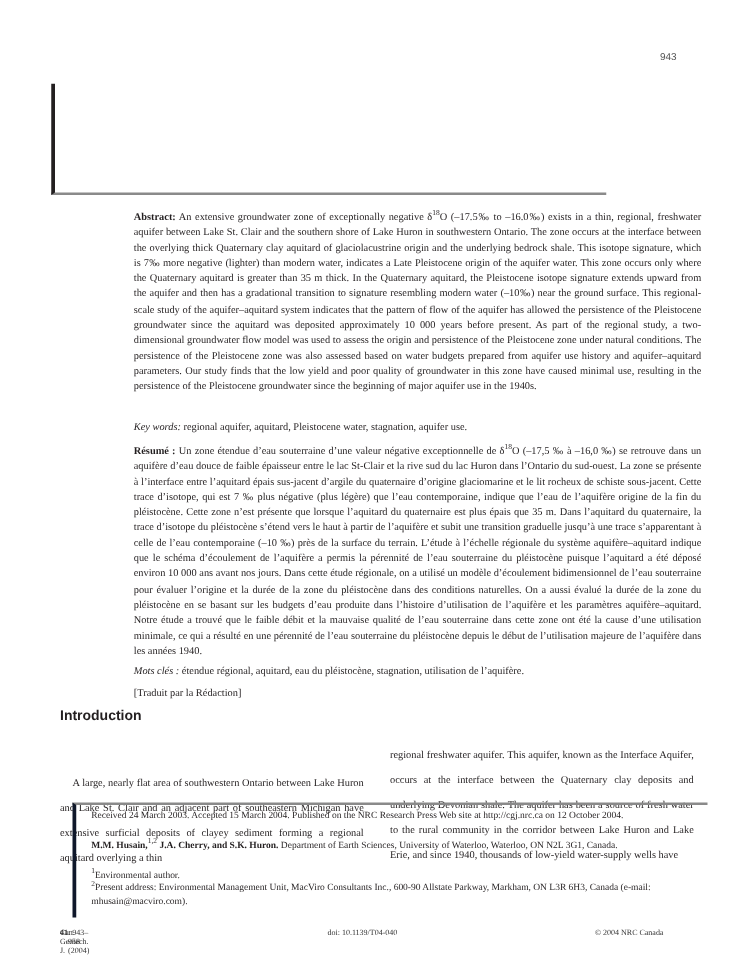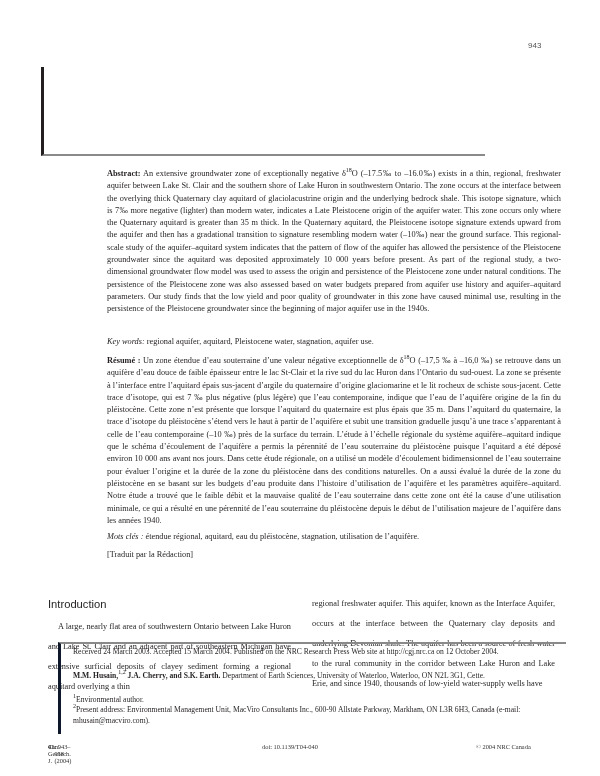--- a/index.html
+++ b/index.html
@@ -19,21 +19,21 @@
   .abstract-area p { margin: 0; }
   #abstract { top: 168px; }
   #keywords { top: 336px; }
   #resume { top: 355px; }
   #motscles { top: 531px; }
   #traduit { top: 549px; }
   .bold { font-weight: bold; }
   .ital { font-style: italic; }
   sup { font-size: 6px; line-height: 0; }
 
-  #intro-heading { position: absolute; left: 48px; top: 598px; margin: 0; font-size: 11.2px; font-weight: normal; }
+  #intro-heading { position: absolute; left: 48px; top: 567px; margin: 0; font-size: 11.2px; font-weight: bold; }
   .col { position: absolute; font-size: 8.3px; line-height: 20px; text-align: justify; width: 243px; margin-top: 27px; }
   #col-left { left: 48px; top: 590px; text-indent: 10px; }
   #col-right { left: 312px; top: 567px; }
 
   #footnote-box { position: absolute; left: 58px; top: 642px; width: 505px; height: 90px;
     border-top: 2px solid #8a8a8a; border-left: 3px solid #0f172a; }
   .fn { position: absolute; left: 12px; width: 490px; font-size: 7.6px; line-height: 10.4px; margin: 0; }
   #fn-received { top: 3px; }
   #fn-affil { top: 27px; }
   #fn-notes { top: 51px; }
@@ -69,21 +69,21 @@
 </div>
 
 <div id="traduit" class="abstract-area serif">[Traduit par la Rédaction]</div>
 
 <h2 id="intro-heading" class="sans">Introduction</h2>
 <div id="col-left" class="col serif">A large, nearly flat area of southwestern Ontario between Lake Huron and Lake St. Clair and an adjacent part of southeastern Michigan have extensive surficial deposits of clayey sediment forming a regional aquitard overlying a thin</div>
 <div id="col-right" class="col serif">regional freshwater aquifer. This aquifer, known as the Interface Aquifer, occurs at the interface between the Quaternary clay deposits and underlying Devonian shale. The aquifer has been a source of fresh water to the rural community in the corridor between Lake Huron and Lake Erie, and since 1940, thousands of low-yield water-supply wells have</div>
 
 <div id="footnote-box" class="serif">
   <p id="fn-received" class="fn"><span>Received 24 March 2003. Accepted 15 March 2004. Published on the NRC Research Press Web site at http://cgj.nrc.ca on 12 October 2004.</span></p>
-  <p id="fn-affil" class="fn"><span class="bold">M.M. Husain,</span><sup>1,2</sup><span class="bold"> J.A. Cherry, and S.K. Earth.</span><span> Department of Earth Sciences, University of Waterloo, Waterloo, ON N2L 3G1, Cette.</span></p>
+  <p id="fn-affil" class="fn"><span class="bold">M.M. Husain,</span><sup>1,2</sup><span class="bold"> J.A. Cherry, and S.K. Huron.</span><span> Department of Earth Sciences, University of Waterloo, Waterloo, ON N2L 3G1, Canada.</span></p>
   <div id="fn-notes" class="fn">
     <div><sup>1</sup><span>Environmental author.</span></div>
     <div><sup>2</sup><span>Present address: Environmental Management Unit, MacViro Consultants Inc., 600-90 Allstate Parkway, Markham, ON L3R 6H3, Canada (e-mail: mhusain@macviro.com).</span></div>
   </div>
 </div>
 
 <div id="footer" class="serif">
   <span id="citation"><span>Can. Geotech. J. </span><b>41</b><span>: 943–958 (2004)</span></span>
   <span id="doi">doi: 10.1139/T04-040</span>
   <span id="copyright">© 2004 NRC Canada</span>

